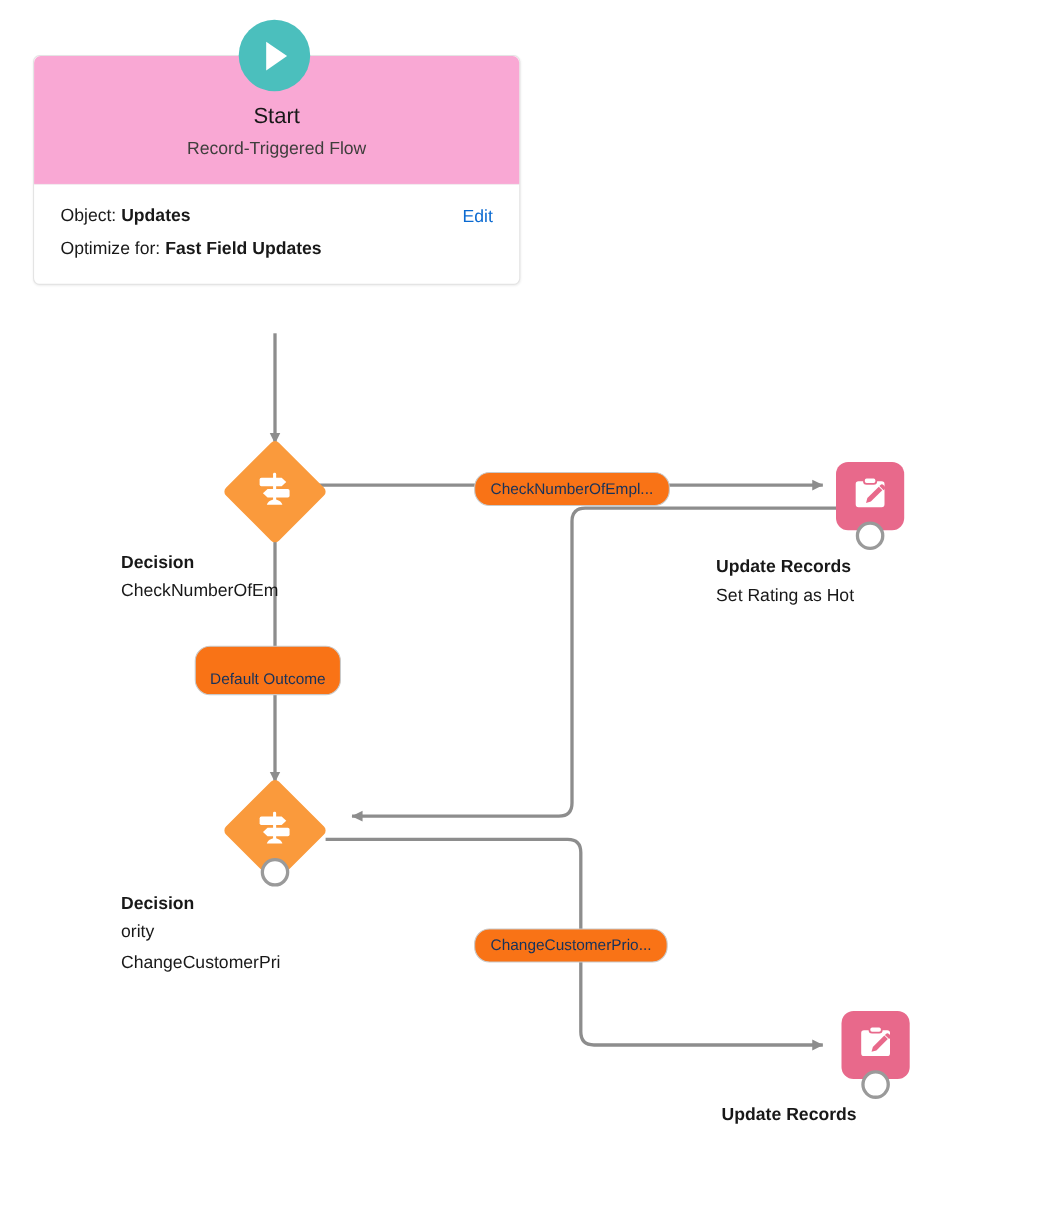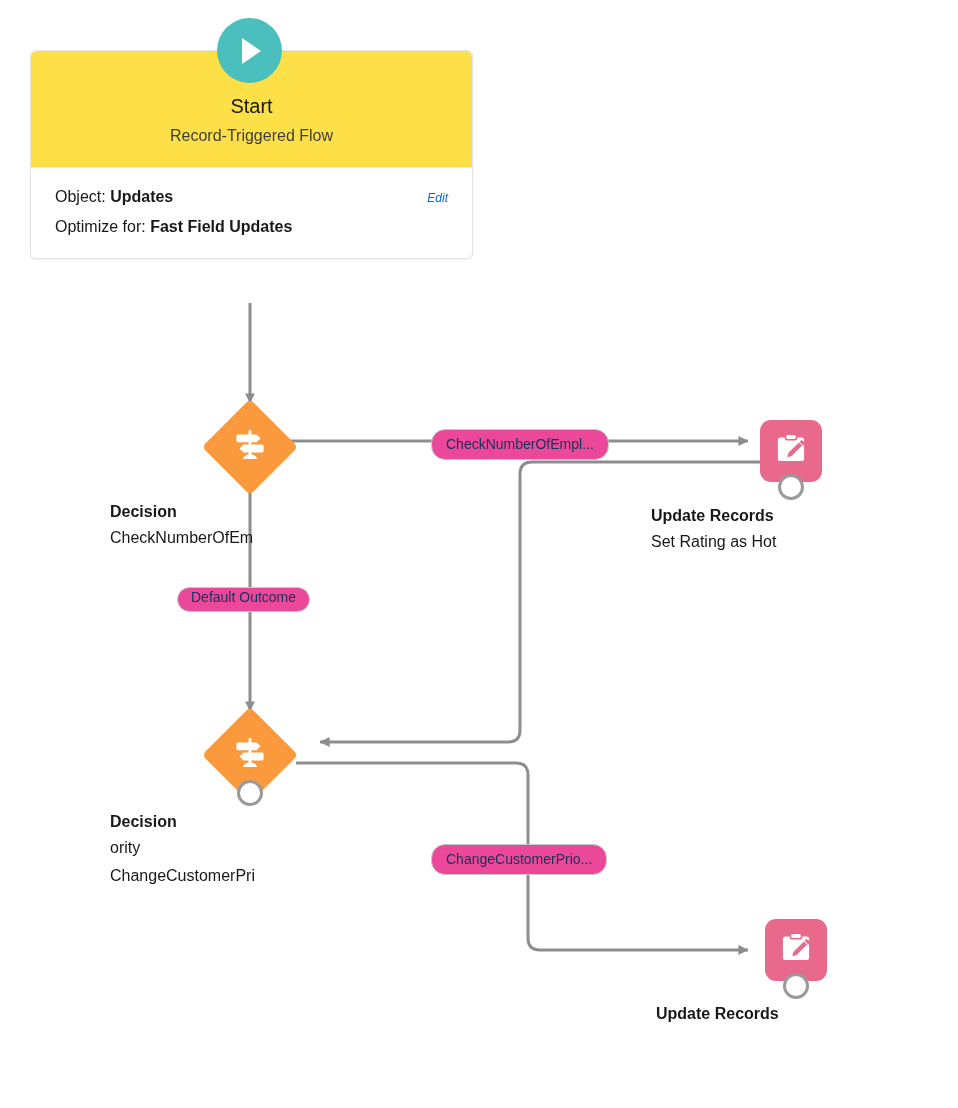--- a/index.html
+++ b/index.html
@@ -11,32 +11,32 @@
   #canvas{position:absolute;inset:0;width:958px;height:1108px;}
   svg.wires{position:absolute;left:0;top:0;width:958px;height:1108px;pointer-events:none;}
 
   
   .start-card{
     position:absolute;left:30px;top:50px;width:441px;
     background:#ffffff;border:1px solid #e4e4e4;border-radius:6px;
     box-shadow:0 1px 2px rgba(0,0,0,.07);
   }
   .start-head{
-    background:#fde047;border-radius:6px 6px 0 0;
+    background:#f9a8d4;border-radius:6px 6px 0 0;
     border-bottom:1px solid #ececec;
     padding:42px 0 19px;text-align:center;
   }
   .start-title{font-size:20px;line-height:26px;color:#181818;}
   .start-sub{font-size:16px;line-height:24px;color:#3e3e3c;margin-top:5px;}
   .start-body{padding:14px 24px 16px;position:relative;}
   .srow{font-size:16px;line-height:30px;color:#181818;white-space:nowrap;}
   .srow b{font-weight:700;}
   .edit-link{
     position:absolute;right:24px;top:15px;
-    font-size:12px;line-height:30px;color:#0b6ad1;cursor:pointer;font-style:italic;
+    font-size:16px;line-height:30px;color:#0b6ad1;cursor:pointer;
   }
   .play-btn{
     position:absolute;left:217px;top:18px;width:65px;height:65px;border-radius:50%;
     background:#4bbfbd;display:flex;align-items:center;justify-content:center;cursor:pointer;
   }
   .play-btn svg{display:block;}
 
   
   .node{position:absolute;}
   .diamond{
@@ -52,25 +52,25 @@
   .pinkbox{
     width:62px;height:62px;border-radius:11px;background:#e8698b;
     display:flex;align-items:center;justify-content:center;cursor:pointer;
   }
   .nlabel{position:absolute;width:280px;}
   .nlabel .t1{font-size:16px;line-height:24px;font-weight:700;color:#181818;}
   .nlabel .t2{font-size:16px;line-height:28px;color:#181818;}
 
   
   .pill{
-    position:absolute;background:#ec4899;border:1px solid #c9c9c9;border-radius:14px;
+    position:absolute;background:#f97316;border:1px solid #c9c9c9;border-radius:14px;
     color:#16325c;font-size:14px;line-height:18px;padding:5px 14px 6px;
     white-space:nowrap;cursor:pointer;
   }
-  .pill.small{font-size:14px;padding:0 13px 5px;}
+  .pill.small{font-size:14px;padding:20px 13px 5px;}
 </style>
 </head>
 <body>
 
 <div id="canvas">
 
   <svg class="wires" viewBox="0 0 958 1108" xmlns="http://www.w3.org/2000/svg">
     <defs>
       <marker id="ah" markerWidth="11" markerHeight="11" refX="9.6" refY="5.5" orient="auto" markerUnits="userSpaceOnUse">
         <path d="M0,0.6 L10,5.5 L0,10.4 Z" fill="#8d8d8d"></path>

